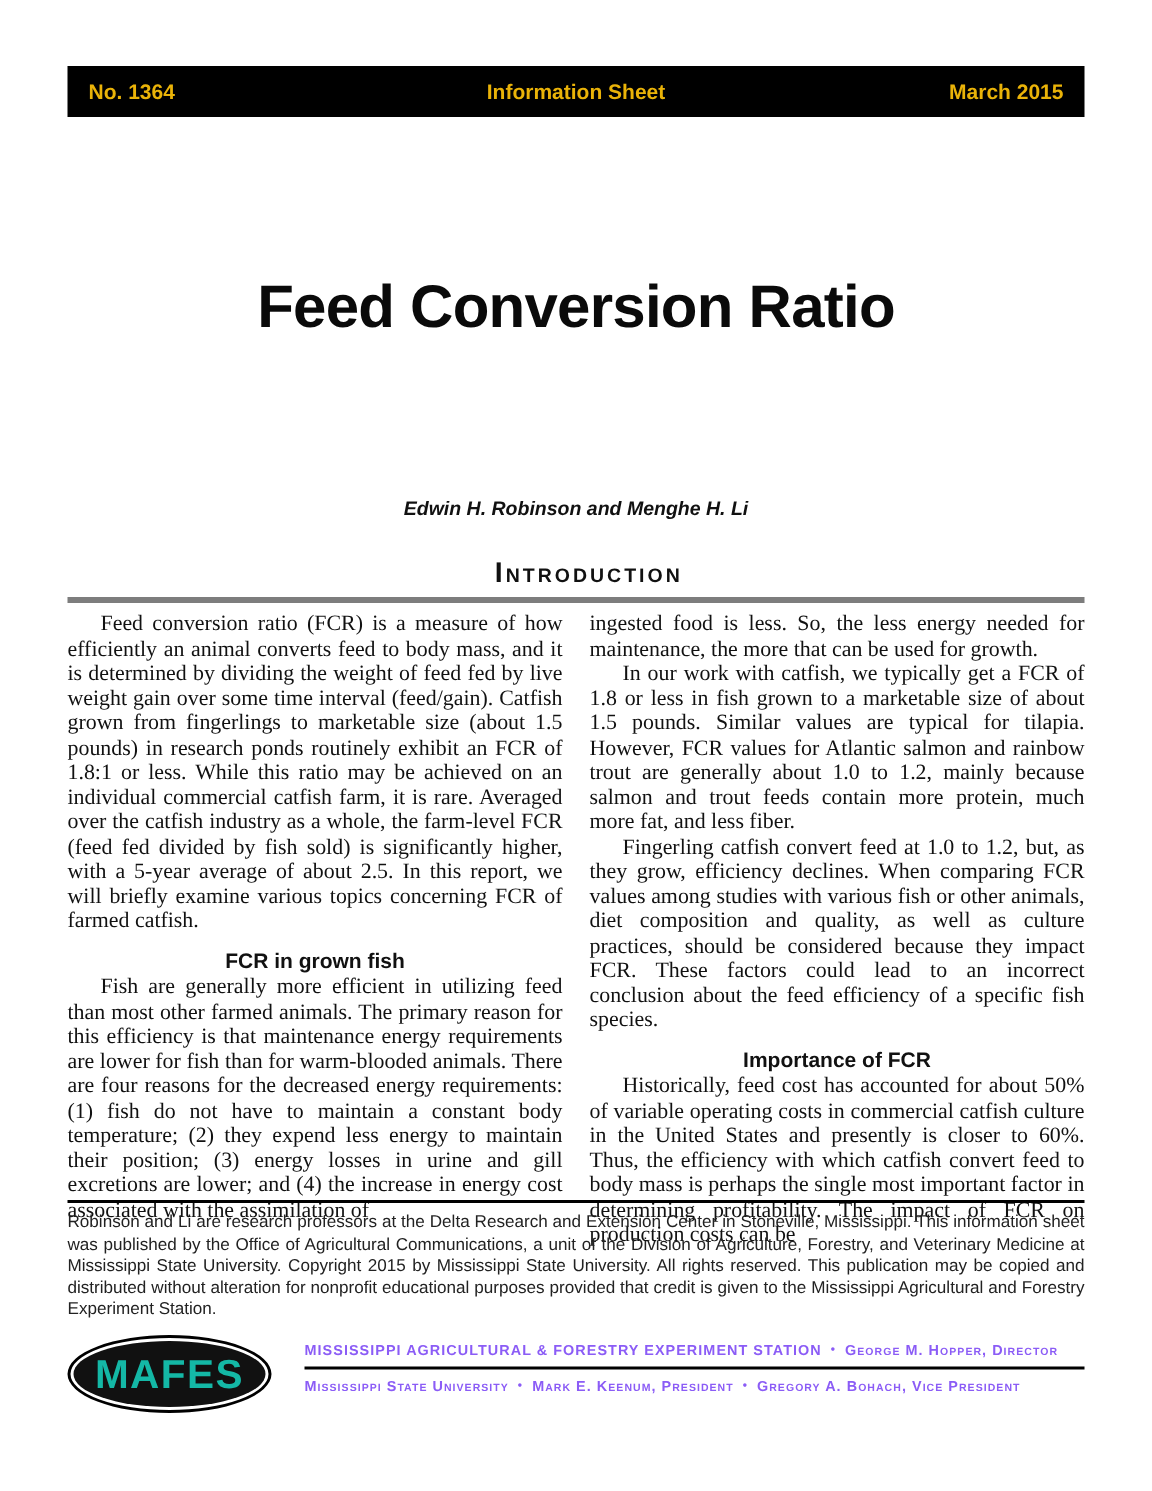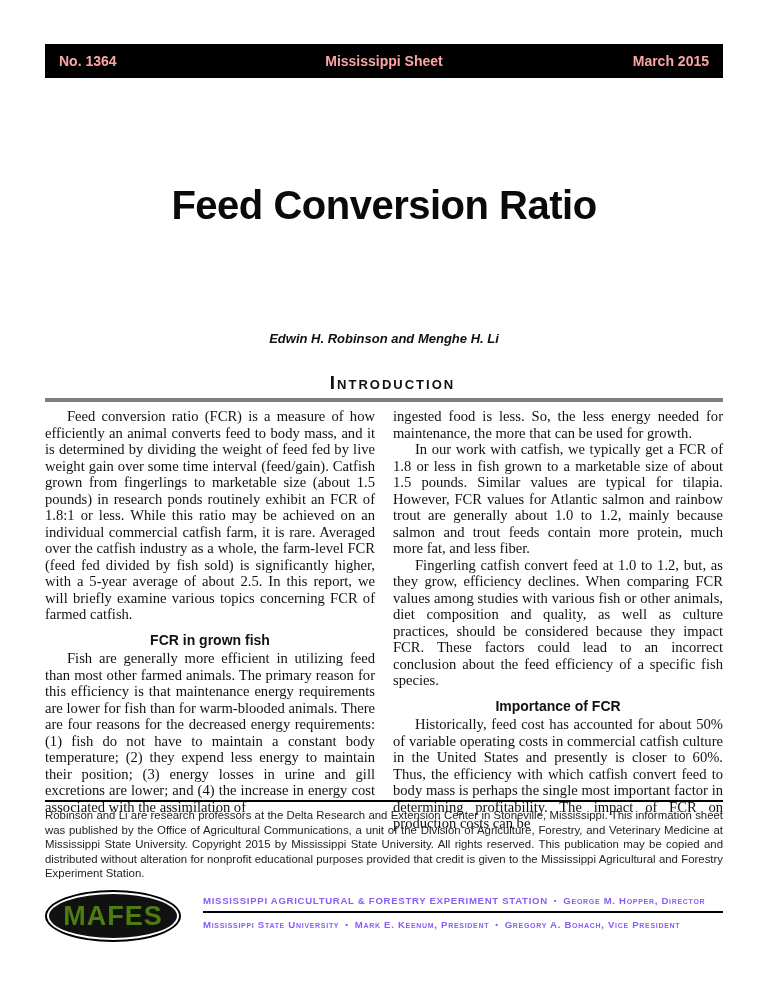--- a/index.html
+++ b/index.html
@@ -10,21 +10,21 @@
     background:#ffffff;
     font-family:"Liberation Serif", serif;
     color:#111;
     overflow:hidden;
     box-sizing:border-box;
   }
 
   
   .headerbar{
     position:absolute;left:45px;right:45px;top:44px;height:34px;
-    background:#000;color:#fca5a5;
+    background:#000;color:#eab308;
     display:flex;align-items:center;justify-content:space-between;
     font-family:"Liberation Sans", sans-serif;
     font-weight:bold;font-size:14px;
     padding:0 14px;box-sizing:border-box;
   }
   .headerbar .center{position:absolute;left:0;right:0;text-align:center;}
 
   
   .title{
     position:absolute;left:0;right:0;top:182px;
@@ -87,21 +87,21 @@
   .logo-outer{
     width:136px;height:52px;flex:0 0 auto;
     border:2px solid #000;border-radius:50%;
     padding:2px;box-sizing:border-box;
     background:#fff;
   }
   .logo-inner{
     width:100%;height:100%;
     background:#111;border-radius:50%;
     display:flex;align-items:center;justify-content:center;
-    color:#4d7c0f;
+    color:#14b8a6;
     font-family:"Liberation Sans", sans-serif;
     font-weight:bold;font-size:27px;letter-spacing:1px;
   }
   .masthead-text{
     flex:1;margin-left:22px;padding-top:5px;
     font-family:"Liberation Sans", sans-serif;
     font-weight:bold;color:#8b5cf6;
   }
   .mast-line{
     font-size:9.6px;letter-spacing:0.7px;white-space:nowrap;
@@ -110,21 +110,21 @@
   .mast-rule{height:2px;background:#000;margin:5px 0 6px 0;}
   .bullet{padding:0 6px;font-size:8px;vertical-align:1px;}
 </style>
 </head>
 <body>
 
 <div class="page">
 
   <div class="headerbar">
     <span>No. 1364</span>
-    <span class="center">Mississippi Sheet</span>
+    <span class="center">Information Sheet</span>
     <span>March 2015</span>
   </div>
 
   <div class="title">
     <div>Feed Conversion Ratio</div>
   </div>
 
   <div class="authors">Edwin H. Robinson and Menghe H. Li</div>
 
   <div class="intro-heading">Introduction</div>

